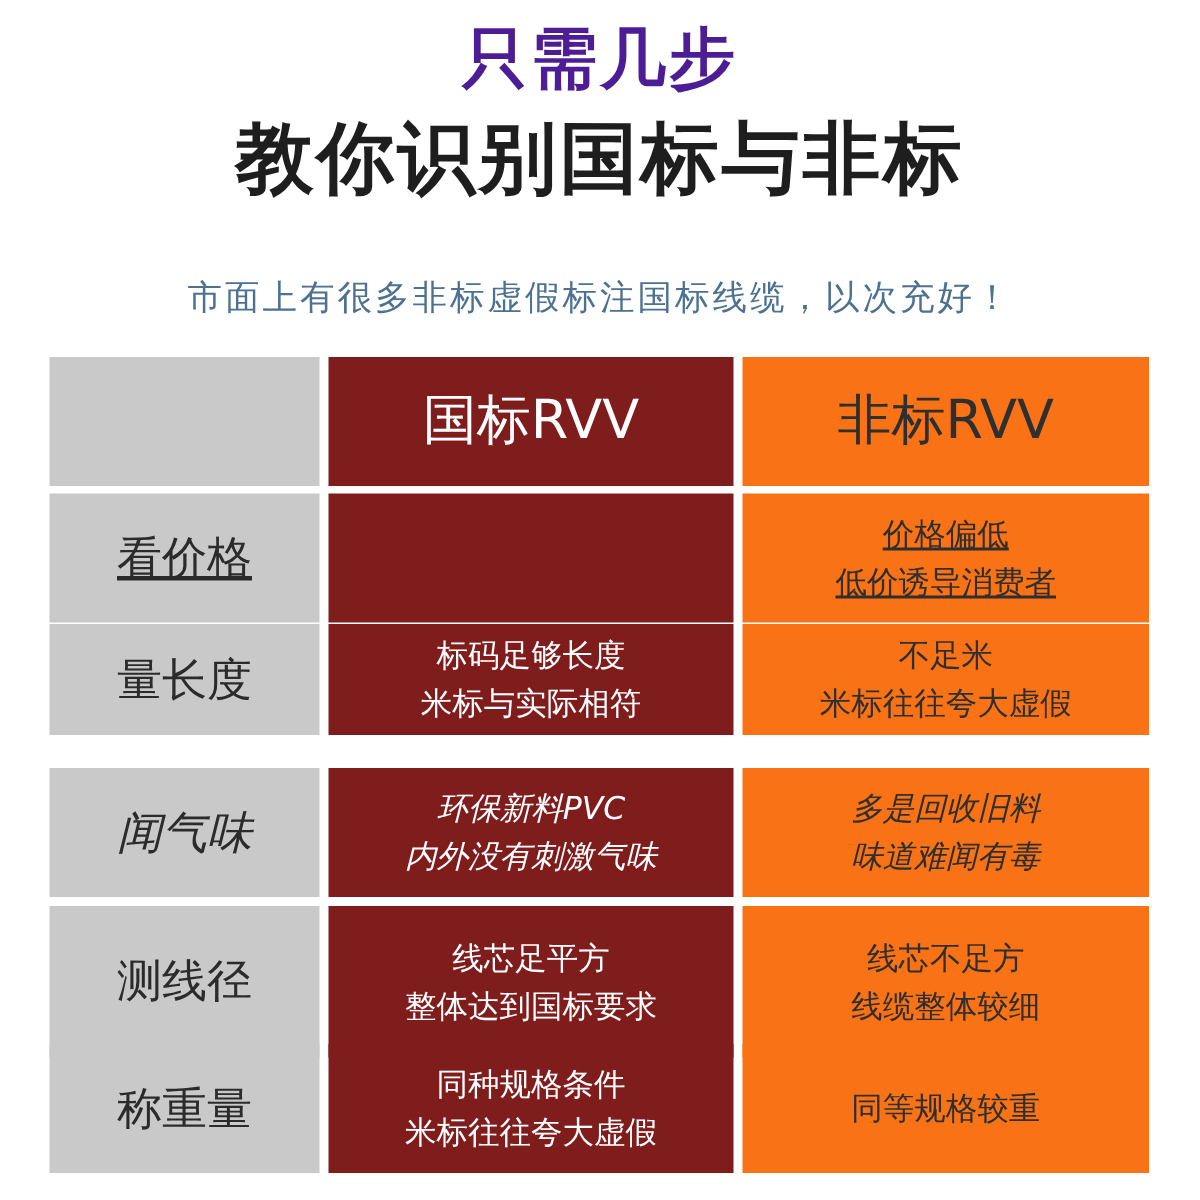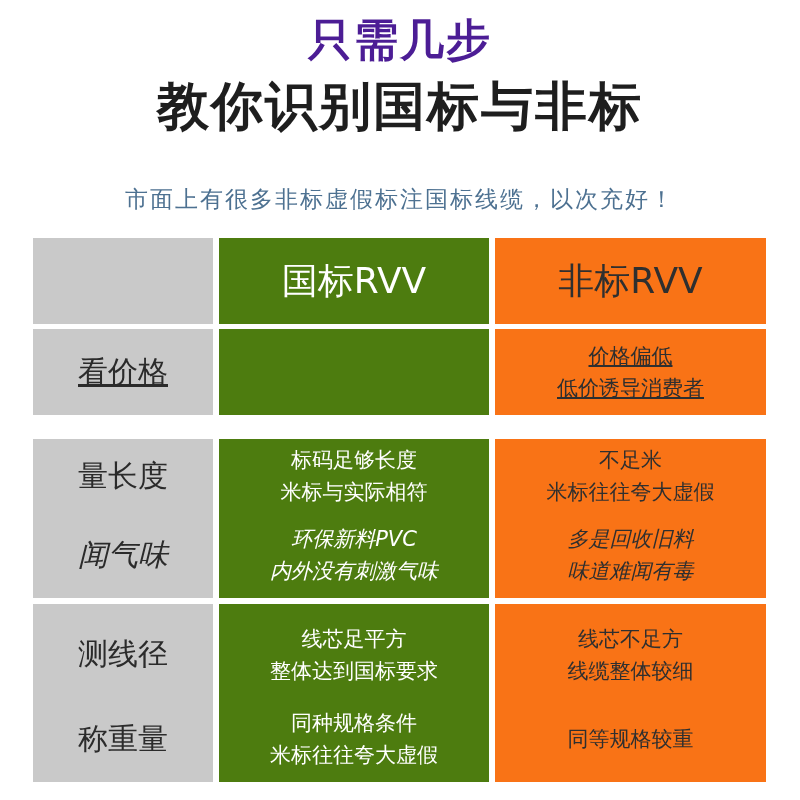--- a/index.html
+++ b/index.html
@@ -17,26 +17,26 @@
   }
   .subtitle {
     position: absolute; left: 0; width: 800px; top: 142px; text-align: center;
     font-size: 23px; color: #4d7191; line-height: 32px; letter-spacing: 2px; margin-top: 41px;
   }
   .cell {
     position: absolute; display: flex; flex-direction: column; align-items: center; justify-content: center;
     text-align: center; box-sizing: border-box;
   }
   .c0 { left: 33px; width: 180px; background: #c9c9c9; color: #2b2b2b; font-size: 30px; }
-  .c1 { left: 219px; width: 270px; background: #4d7c0f; color: #ffffff; font-size: 21px; line-height: 32px; }
+  .c1 { left: 219px; width: 270px; background: #7f1d1d; color: #ffffff; font-size: 21px; line-height: 32px; }
   .c2 { left: 495px; width: 271px; background: #f97316; color: #2f2f2f; font-size: 21px; line-height: 32px; }
   .hdr.c1, .hdr.c2 { font-size: 36px; }
   .r0 { top: 238px; height: 86px; }
   .r1 { top: 329px; height: 86px; text-decoration: underline; }
-  .r2 { top: 439px; height: 74px; }
+  .r2 { top: 416px; height: 74px; }
   .r3 { top: 512px; height: 86px; font-style: italic; }
   .r4 { top: 604px; height: 101px; }
   .r5 { top: 696px; height: 86px; }
   .line { display: block; white-space: nowrap; }
 </style>
 </head>
 <body>
 
 <div class="title1">只需几步</div>
 <div class="title2">教你识别国标与非标</div>

